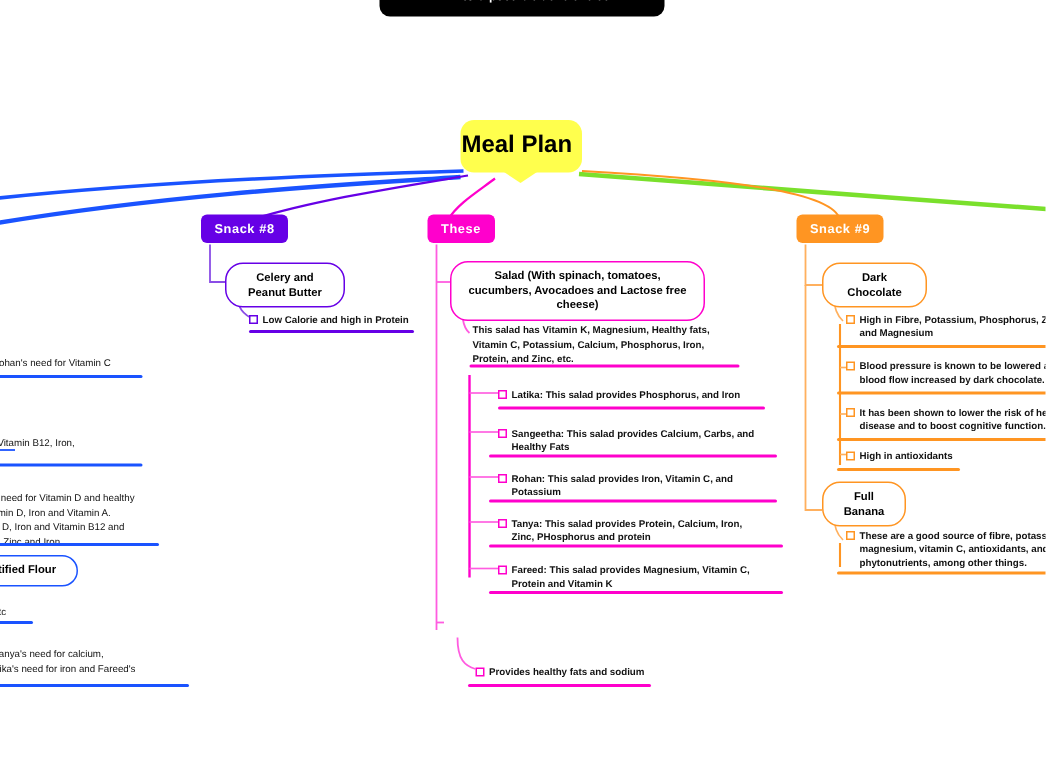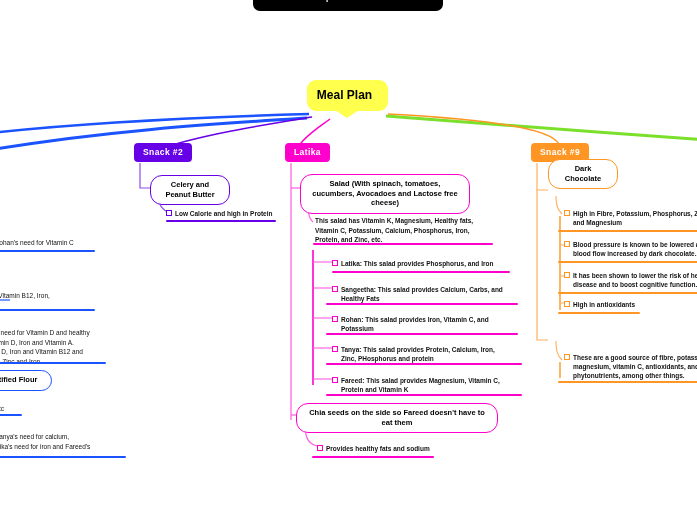--- a/index.html
+++ b/index.html
@@ -17,21 +17,21 @@
   .top-note{
     left:253px;top:-34px;width:190px;
     background:#000000;color:#ffffff;border-radius:7px;
     font-size:8px;font-weight:bold;line-height:10.5px;
     text-align:center;padding:6px 8px 7px 8px;
   }
 
   .central{
     left:307px;top:80px;width:81px;
     background:#ffff4d;color:#000000;
-    font-size:12px;font-weight:bold;text-align:center;
+    font-size:16px;font-weight:bold;text-align:center;
     padding:8px 6px 9px 0;border-radius:9px;
   }
   .central:after{
     content:"";position:absolute;left:28px;bottom:-7px;
     border-left:12px solid transparent;border-right:12px solid transparent;
     border-top:8px solid #ffff4d;
   }
 
   .branch{
     color:#ffffff;font-size:8.5px;font-weight:bold;
@@ -47,21 +47,21 @@
     text-align:center;padding:4px 10px 5px 10px;line-height:9.5px;
   }
   .pill-purple{border:1.4px solid #6600e6;}
   .pill-magenta{border:1.4px solid #ff00cc;}
   .pill-orange{border:1.4px solid #ff9522;}
   .pill-blue{border:1.4px solid #1a53ff;}
 
   .p-celery{left:150px;top:175px;width:80px;}
   .p-salad{left:300px;top:174px;width:170px;}
   .p-chia{left:296px;top:403px;width:202px;}
-  .p-dark{left:548px;top:159px;width:70px;}
+  .p-dark{left:548px;top:175px;width:70px;}
   .p-banana{left:548px;top:321px;width:56px;}
   .p-flour{left:-28px;top:370px;width:80px;}
 
   
   .desc{
     position:absolute;font-size:6.5px;color:#111111;line-height:9.5px;
     font-weight:bold;
   }
   .desc.thin{font-weight:normal;}
 
@@ -123,22 +123,22 @@
     <path d="M560,362 L560,378" stroke="#ff9522" stroke-width="1.4" fill="none"></path>
 
     <path d="M-10,300 L10,300" stroke="#1a53ff" stroke-width="1.2" fill="none"></path>
     <path d="M-10,380 L6,380" stroke="#1a53ff" stroke-width="1.2" fill="none"></path>
   </svg>
 
   <div class="node top-note">the lack of nutrients missing in this families lives and help to prevent diseases associated with said possible deficiencies</div>
 
   <div class="node central">Meal Plan</div>
 
-  <div class="node branch b-snack1">Snack #2</div>
-  <div class="node branch b-lunch">Latika</div>
+  <div class="node branch b-snack1">Snack #8</div>
+  <div class="node branch b-lunch">These</div>
   <div class="node branch b-snack2">Snack #9</div>
 
   <div class="node pill pill-purple p-celery">Celery and Peanut Butter</div>
   <div class="cbrow" style="left:166px;top:209px;width:112px;">
     <span class="cbox cb-purple"></span>
     <span class="cbtxt">Low Calorie and high in Protein</span>
   </div>
   <div class="bar bar-purple" style="left:166px;top:220px;width:110px;"></div>
 
   <div class="node pill pill-magenta p-salad">Salad (With spinach, tomatoes, cucumbers, Avocadoes and Lactose free cheese)</div>
@@ -169,21 +169,20 @@
     <span class="cbtxt">Tanya: This salad provides Protein, Calcium, Iron, Zinc, PHosphorus and protein</span>
   </div>
   <div class="bar bar-magenta" style="left:326px;top:363px;width:196px;"></div>
 
   <div class="cbrow" style="left:332px;top:376px;width:176px;">
     <span class="cbox cb-magenta"></span>
     <span class="cbtxt">Fareed: This salad provides Magnesium, Vitamin C, Protein and Vitamin K</span>
   </div>
   <div class="bar bar-magenta" style="left:326px;top:394px;width:196px;"></div>
 
-  <div class="node pill pill-magenta p-chia">Chia seeds on the side so Fareed doesn't have to eat them</div>
   <div class="cbrow" style="left:317px;top:444px;width:130px;">
     <span class="cbox cb-magenta"></span>
     <span class="cbtxt">Provides healthy fats and sodium</span>
   </div>
   <div class="bar bar-magenta" style="left:312px;top:456px;width:122px;"></div>
 
   <div class="node pill pill-orange p-dark">Dark Chocolate</div>
 
   <div class="cbrow" style="left:564px;top:209px;width:150px;">
     <span class="cbox cb-orange"></span>
@@ -202,20 +201,21 @@
     <span class="cbtxt">It has been shown to lower the risk of heart disease and to boost cognitive function.</span>
   </div>
   <div class="bar bar-orange" style="left:558px;top:292px;width:142px;"></div>
 
   <div class="cbrow" style="left:564px;top:300px;width:150px;">
     <span class="cbox cb-orange"></span>
     <span class="cbtxt">High in antioxidants</span>
   </div>
   <div class="bar bar-orange" style="left:558px;top:312px;width:82px;"></div>
 
+  <div class="node pill pill-orange p-banana">Full Banana</div>
 
   <div class="cbrow" style="left:564px;top:353px;width:150px;">
     <span class="cbox cb-orange"></span>
     <span class="cbtxt">These are a good source of fibre, potassium, magnesium, vitamin C, antioxidants, and phytonutrients, among other things.</span>
   </div>
   <div class="bar bar-orange" style="left:558px;top:381px;width:142px;"></div>
 
   <div class="desc thin" style="left:-18px;top:238px;width:130px;white-space:nowrap;">and Rohan's need for Vitamin C</div>
   <div class="bar bar-blue" style="left:-20px;top:250px;width:115px;"></div>
 

